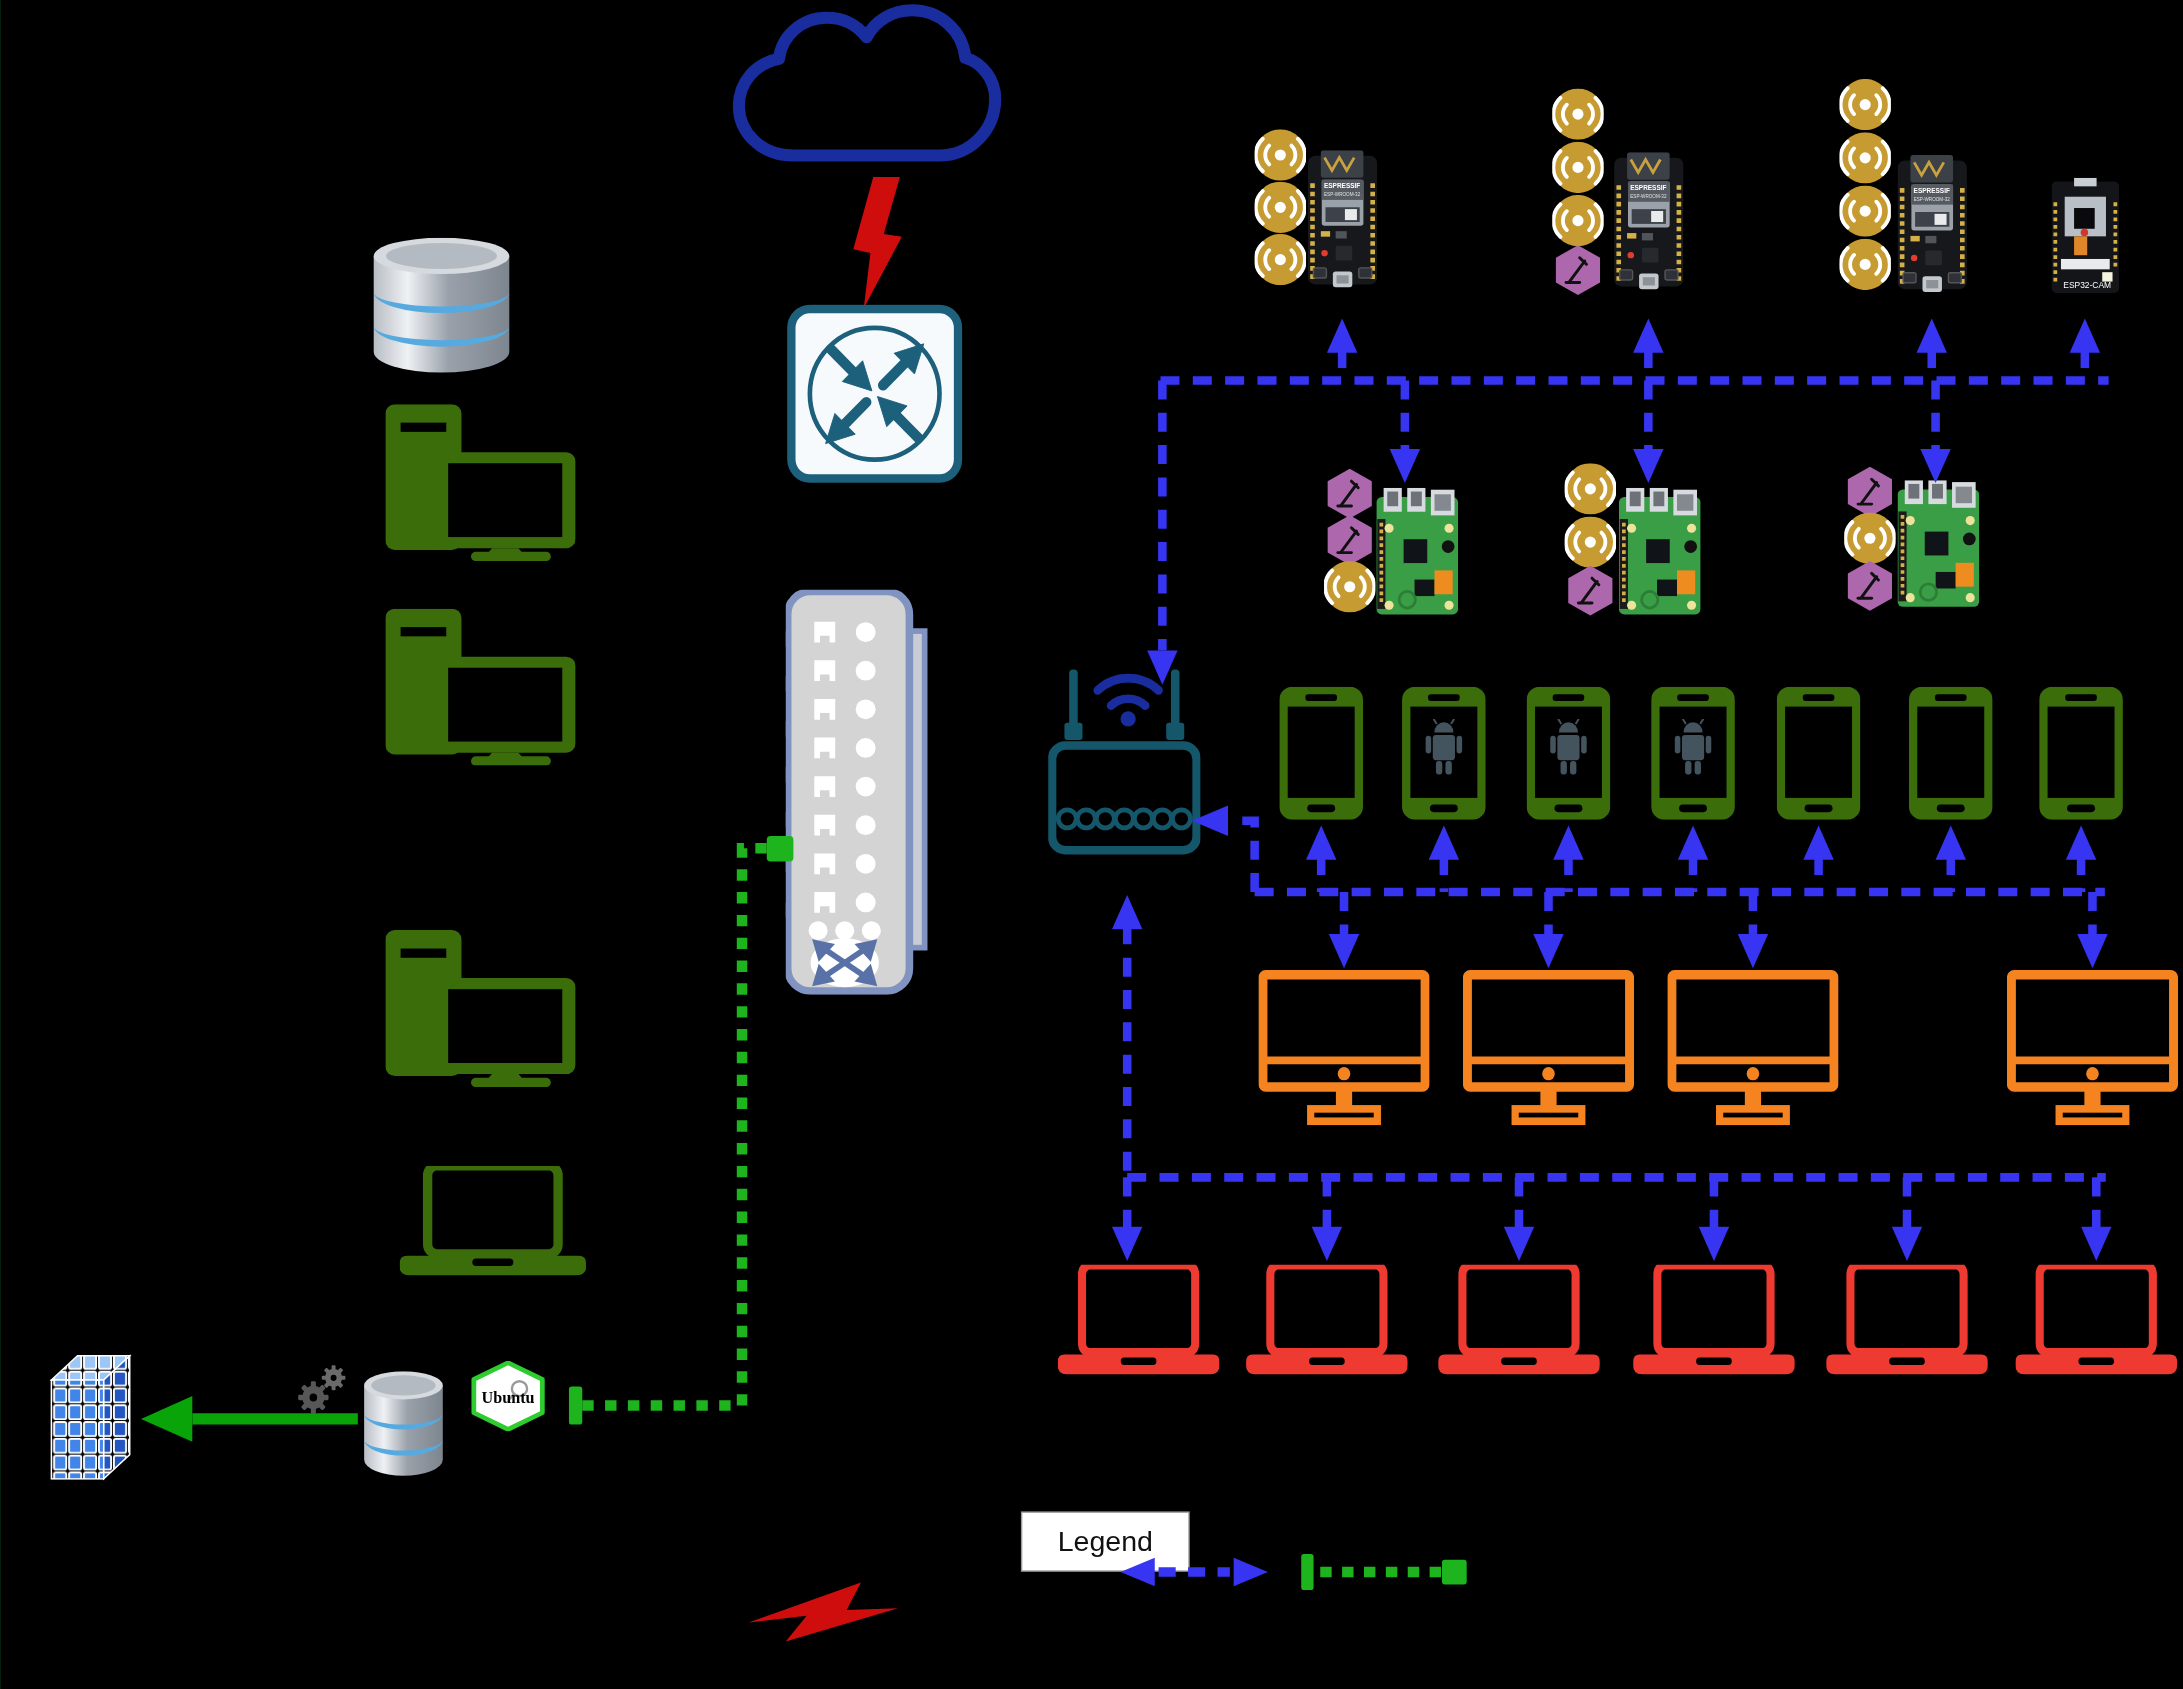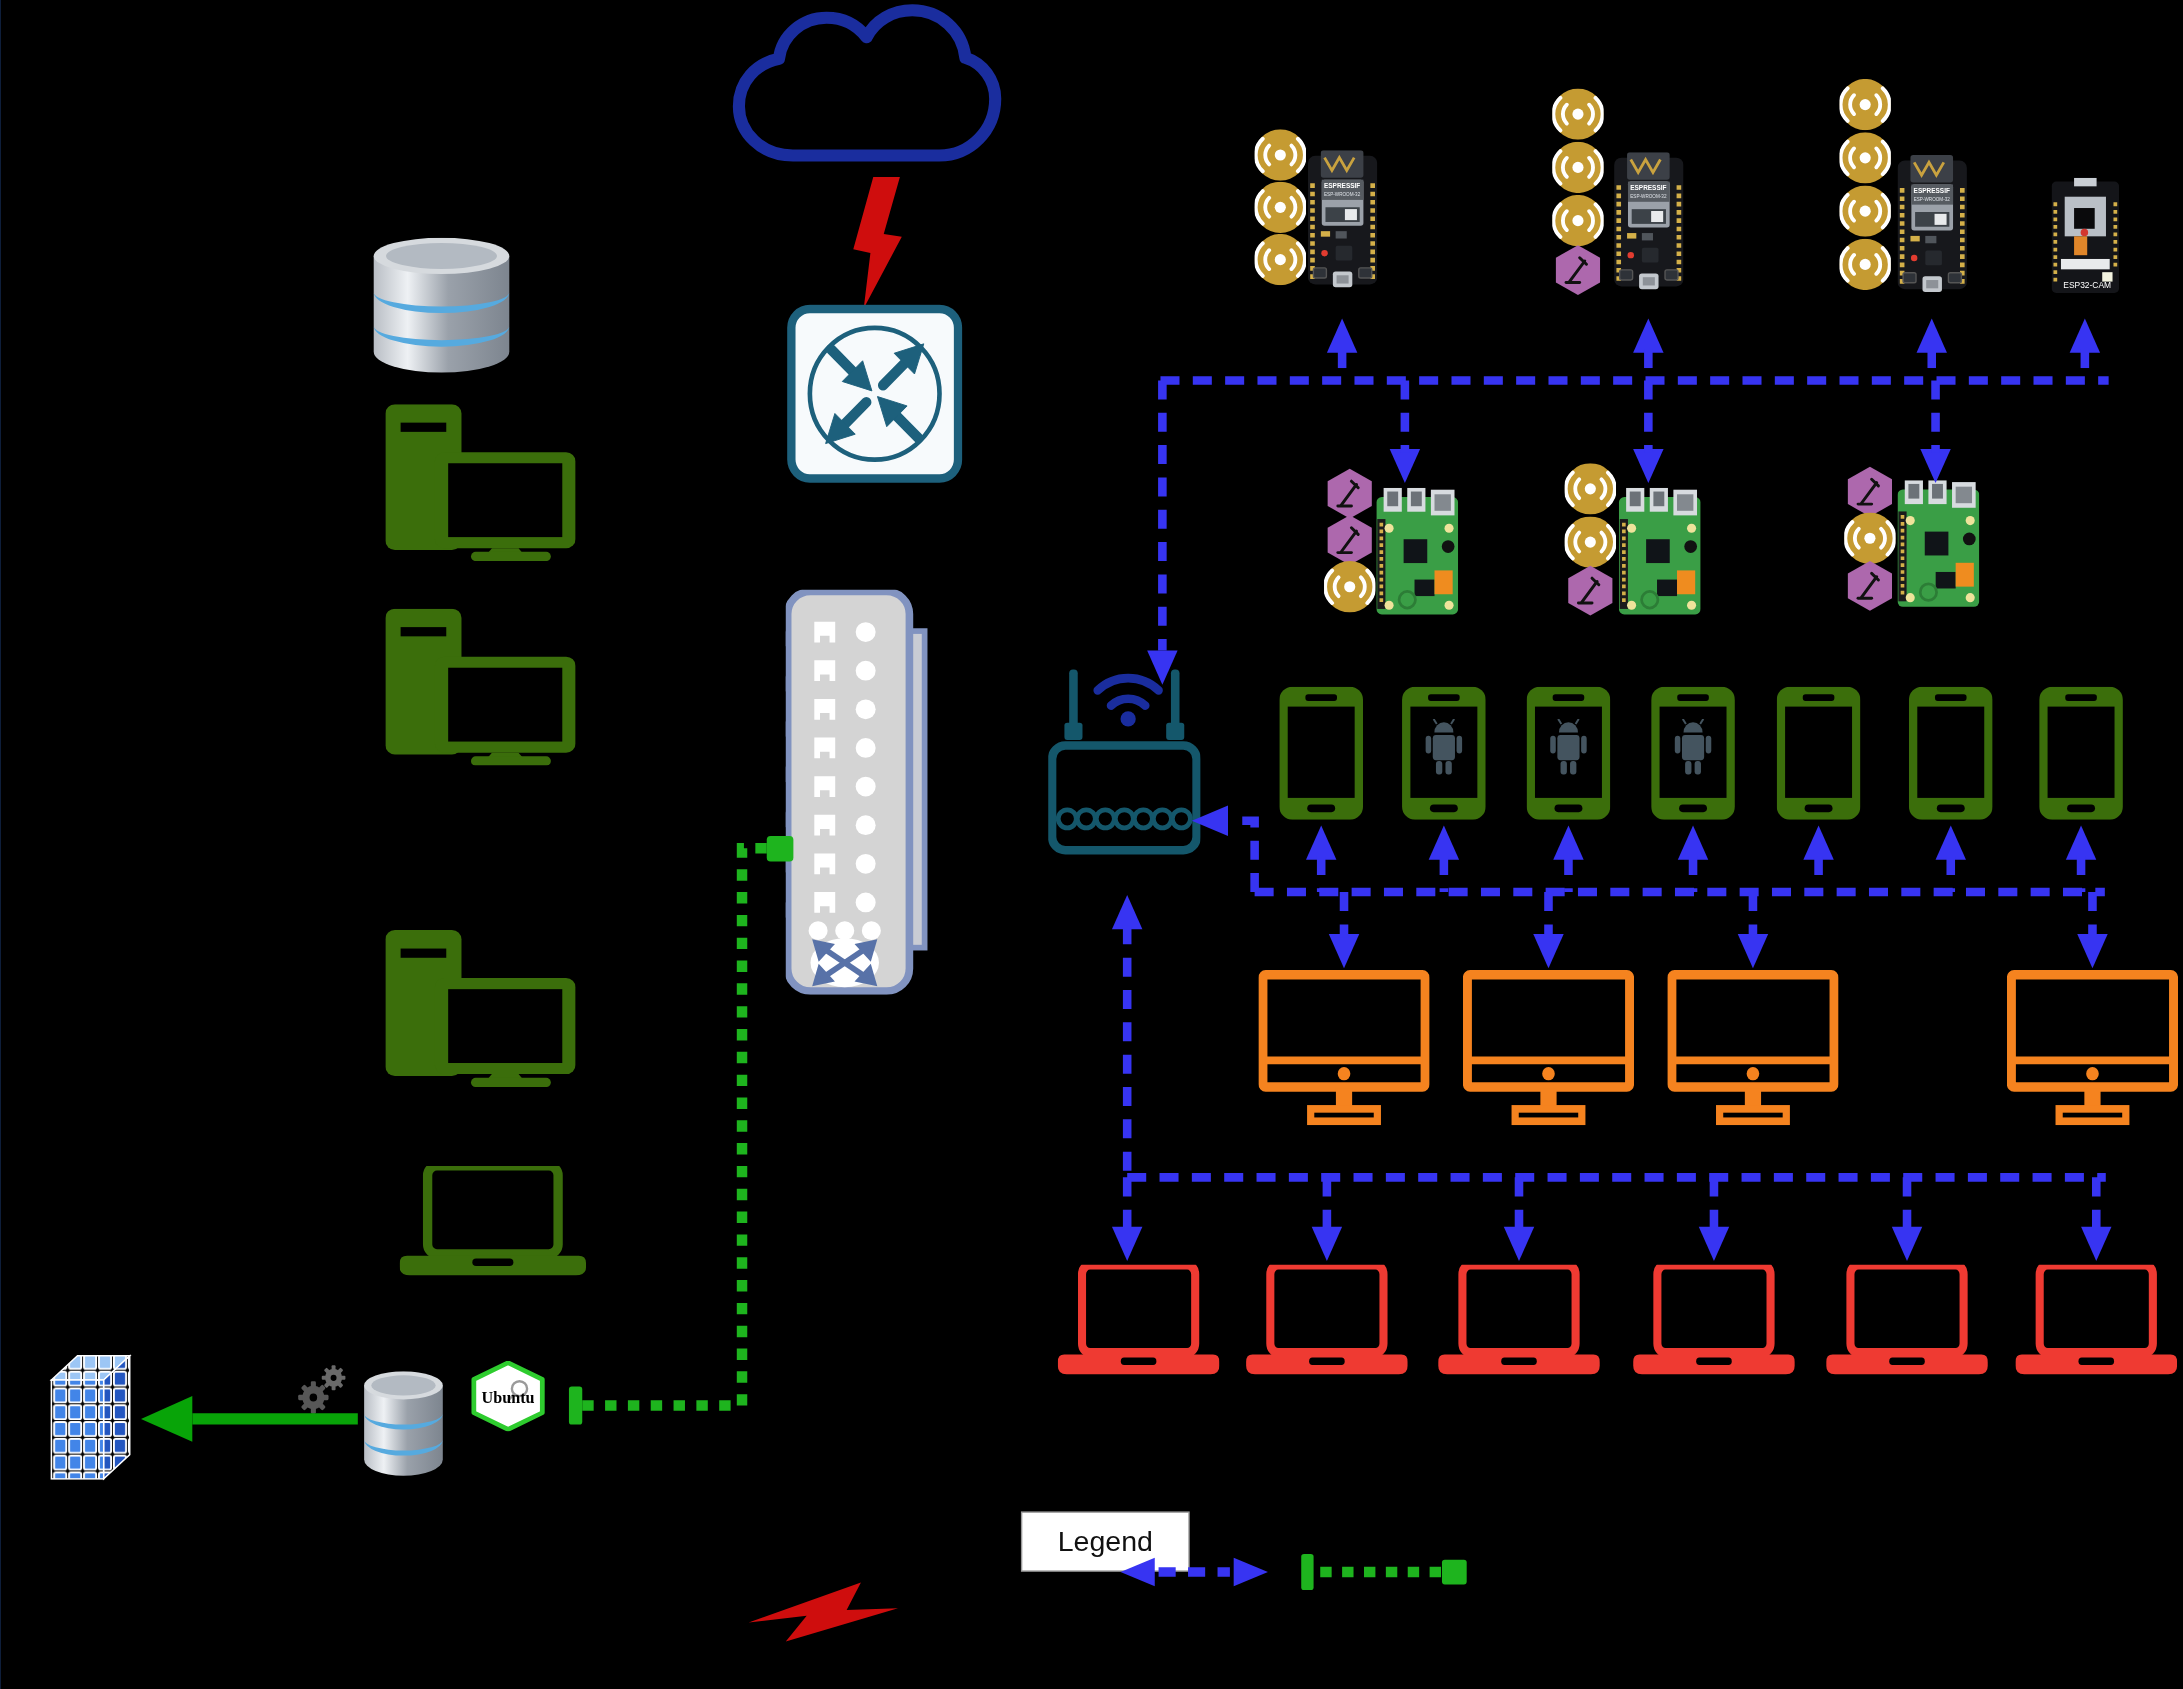--- a/index.html
+++ b/index.html
@@ -1,16 +1,16 @@
 <!DOCTYPE html>
 <html style="font-size:15px"><head>
 <meta charset="utf-8">
 <style>
   html,body{margin:0;padding:0;background:#000;}
-  #app{position:relative;width:2184px;height:1689px;background:#3b82f6;overflow:hidden;}
+  #app{position:relative;width:2184px;height:1689px;background:#15803d;overflow:hidden;}
   svg{display:block;}
   text{font-family:"Liberation Sans",sans-serif;}
   .serif{font-family:"Liberation Serif",serif;}
 </style>
 </head>
 <body>
 
 <div id="app">
 <svg id="scene" xmlns="http://www.w3.org/2000/svg" xmlns:xlink="http://www.w3.org/1999/xlink" width="2184" height="1689" viewBox="0 0 2296 1776">
 

